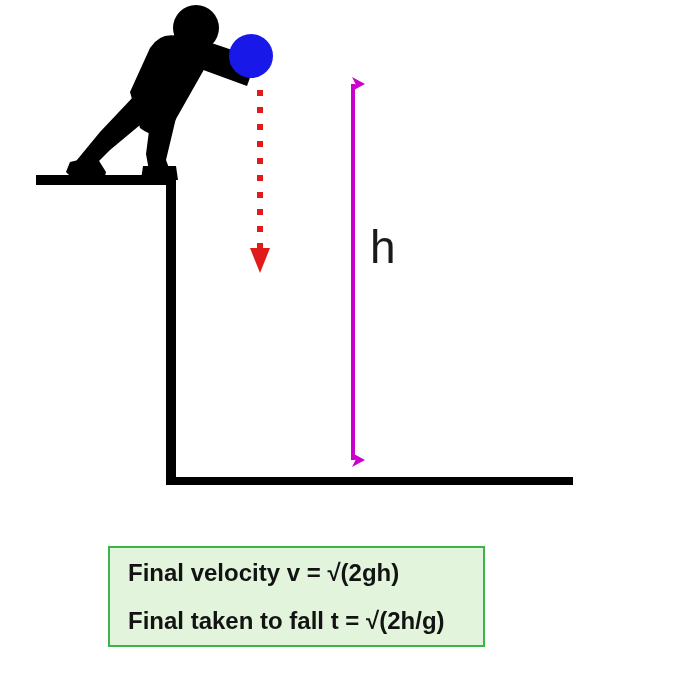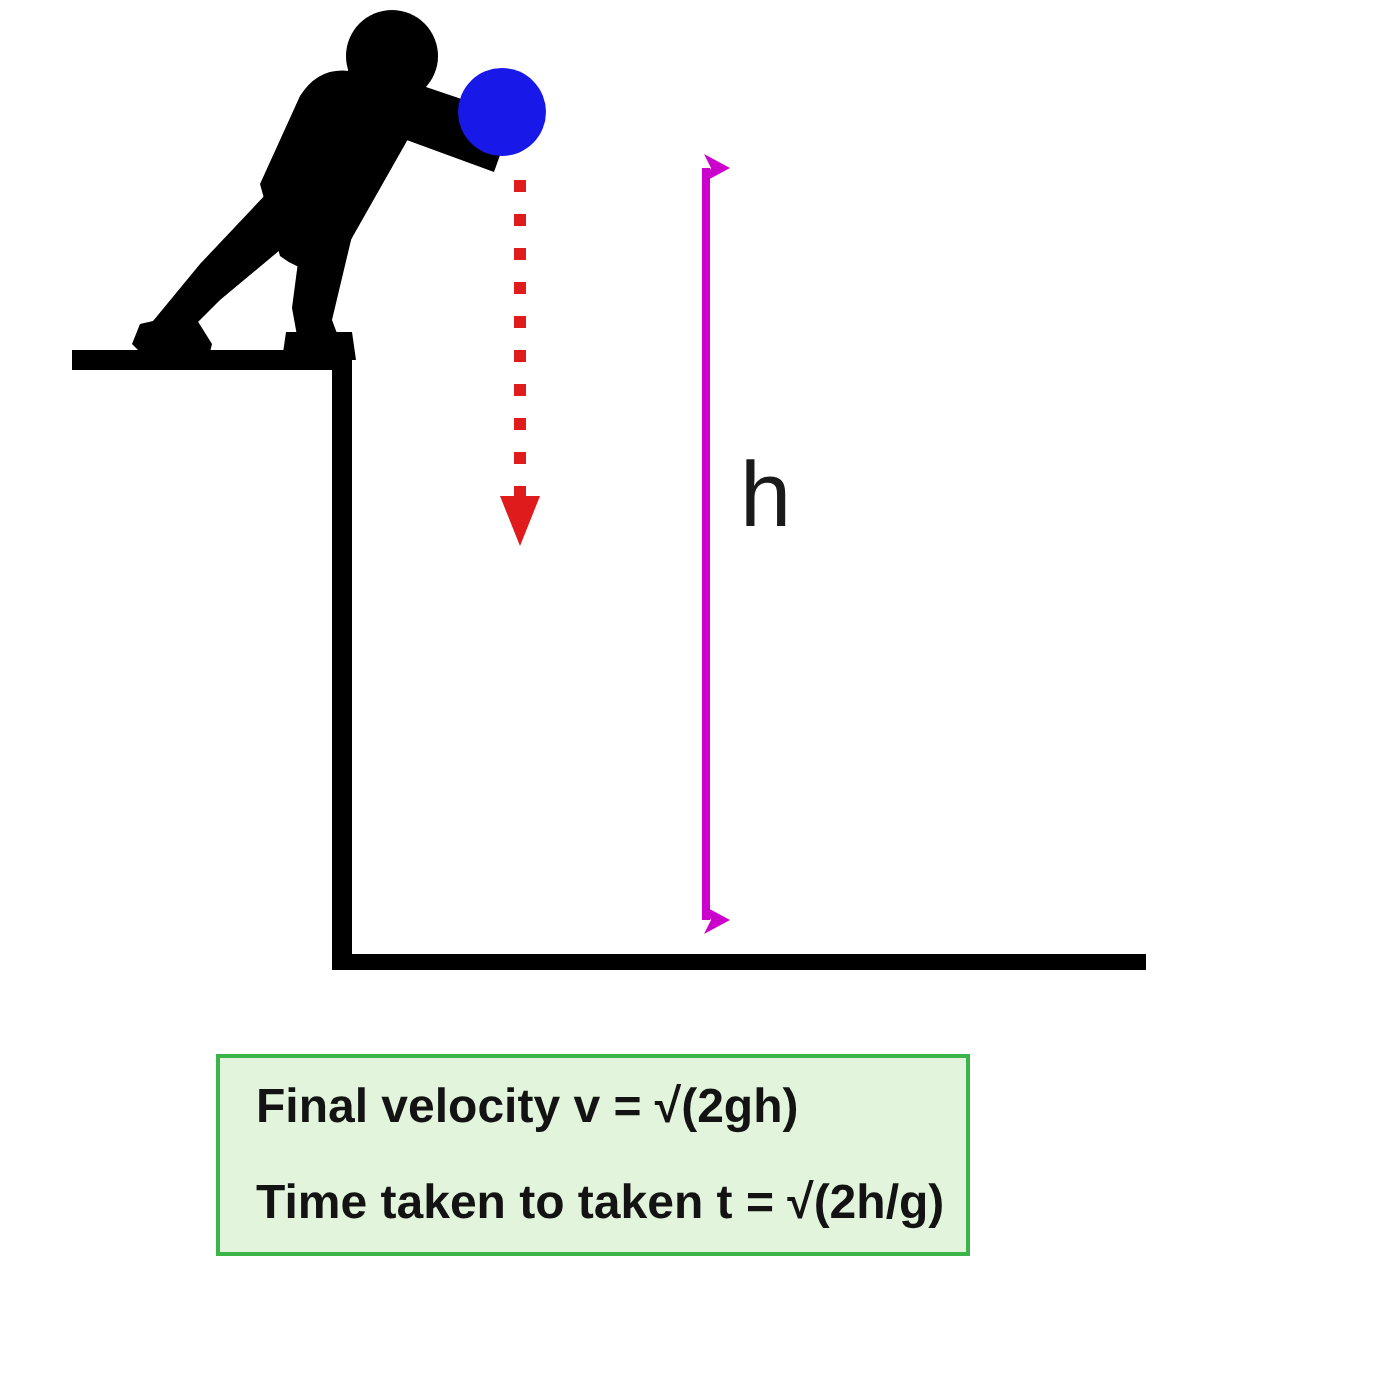--- a/index.html
+++ b/index.html
@@ -35,21 +35,21 @@
     font-size: 46px;
     font-weight: 400;
     color: #1a1a1a;
     line-height: 1;
     letter-spacing: 0px;
     user-select: none;
   }
   #formula-box {
     position: absolute;
     left: 108px;
-    top: 527px;
+    top: 546px;
     width: 377px;
     height: 101px;
     box-sizing: border-box;
     background: #e2f5dc;
     border: 2px solid #3bb54a;
     display: flex;
     flex-direction: column;
     justify-content: center;
     padding-left: 18px;
   }
@@ -147,16 +147,16 @@
 
     <g>
       <line x1="353" y1="84" x2="353" y2="460" stroke="#cc00cc" stroke-width="4" marker-start="url(#magenta-arrow-up)" marker-end="url(#magenta-arrow-down)"></line>
     </g>
   </svg>
 
   <div class="label-h">h</div>
 
   <div id="formula-box">
     <div class="formula-line">Final velocity v = √(2gh)</div>
-    <div class="formula-line">Time taken to taken t = √(2h/g)</div>
+    <div class="formula-line">Final taken to fall t = √(2h/g)</div>
   </div>
 
 </div>
 
 </body></html>

